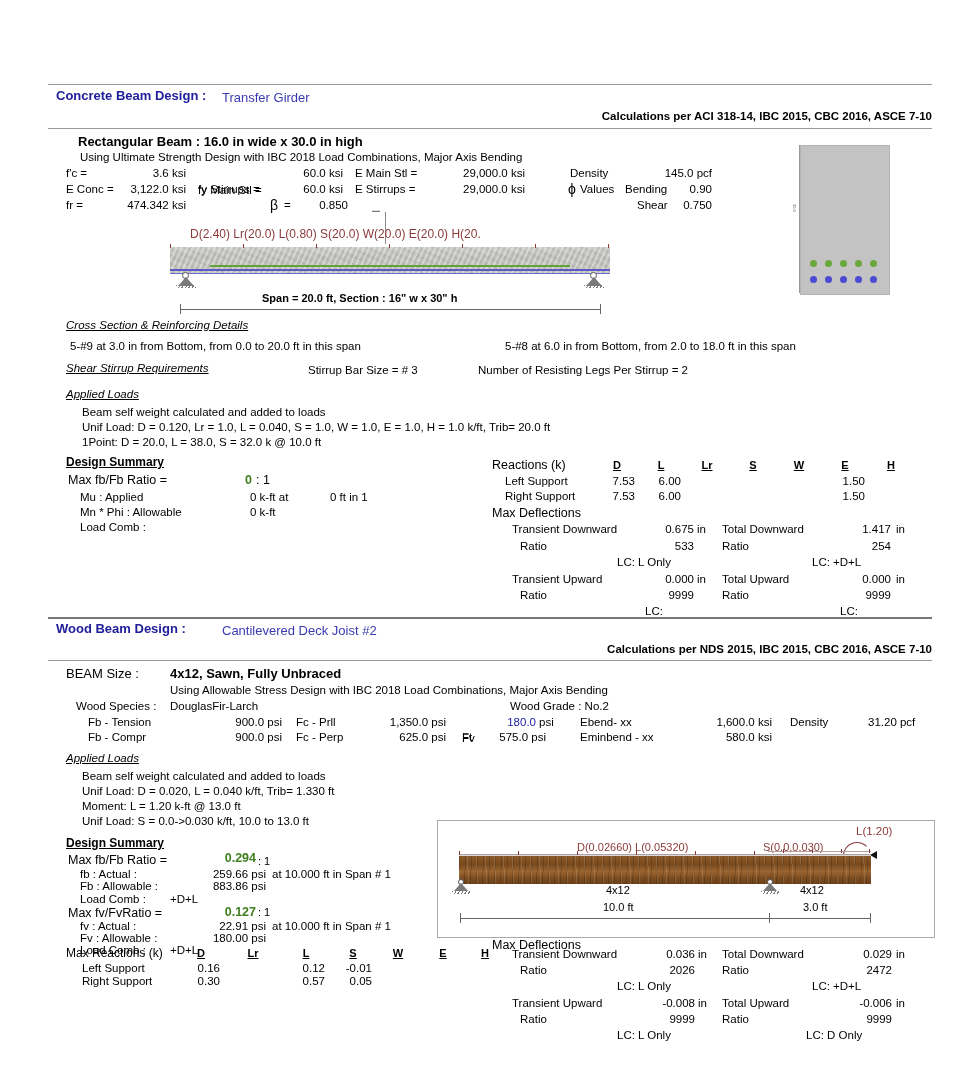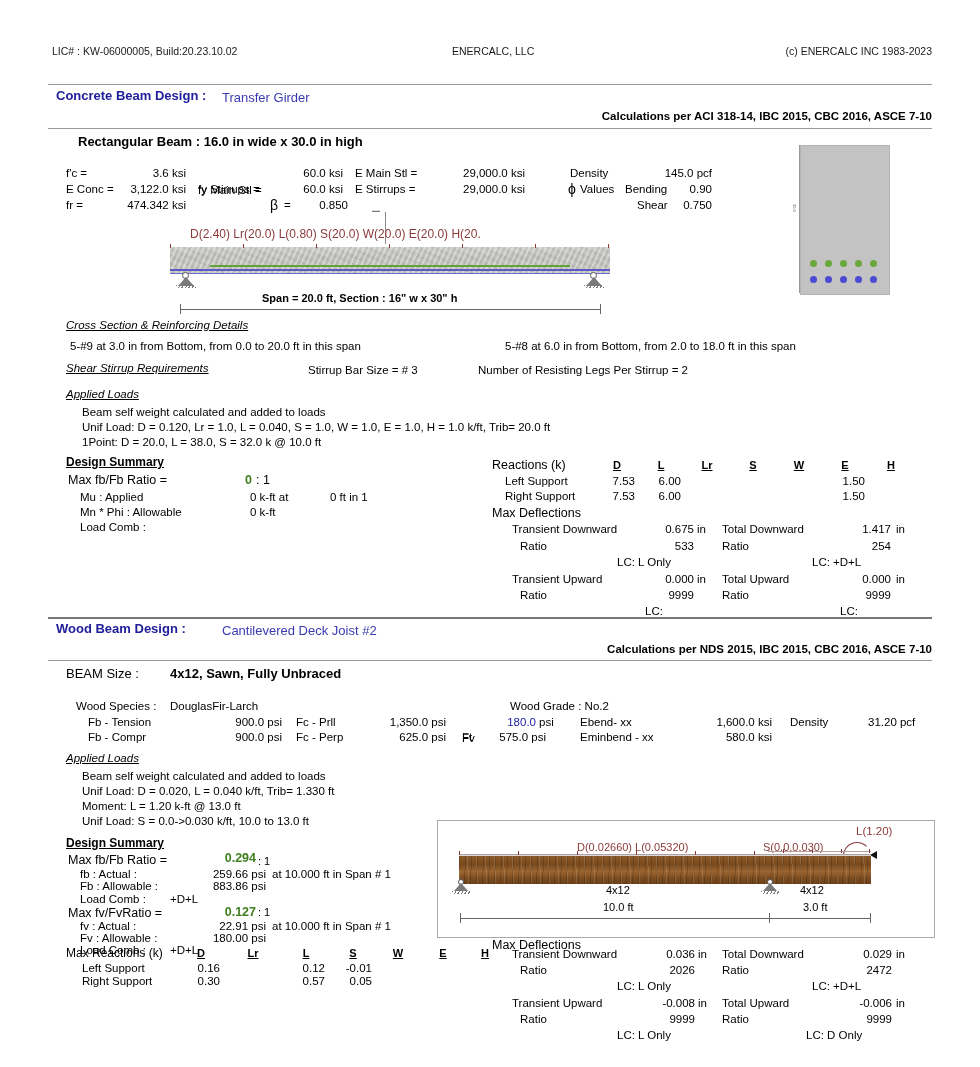--- a/index.html
+++ b/index.html
@@ -154,35 +154,31 @@
   .wsupport .hatch {
     position: absolute; left: 0; top: 12px; width: 18px; height: 3px;
     background: repeating-linear-gradient(120deg,#7a7a7a 0 1px,transparent 1px 3px);
   }
 </style>
 </head>
 <body>
 
 <div class="page">
 
-  <div class="lic-row">
-    <span class="lic">LIC# : KW-06000005, Build:20.23.10.02</span>
-    <span class="co">ENERCALC, LLC</span>
-    <span class="cr">(c) ENERCALC INC 1983-2023</span>
-  </div>
 
   <div class="rule" style="top:84px;"></div>
 
   <div class="sec-head" style="left:56px; top:88px;">Concrete Beam Design :</div>
   <div class="sec-sub" style="left:222px; top:90px;">Transfer Girder</div>
   <div class="calcs-per" style="top:110px;">Calculations per ACI 318-14, IBC 2015, CBC 2016, ASCE 7-10</div>
 
   <div class="rule" style="top:128px;"></div>
 
   <div class="t b big" style="left:78px; top:134px;">Rectangular Beam : 16.0 in wide x 30.0 in high</div>
+  <div class="t" style="left:80px; top:151px;">Using Ultimate Strength Design with IBC 2018 Load Combinations, Major Axis Bending</div>
 
   <div class="t" style="left:66px; top:167px;">f'c =</div>
   <div class="t r" style="left:96px; top:167px; width:90px;">3.6 ksi</div>
   <div class="t" style="left:198px; top:184px;">fy Main Stl =</div>
   <div class="t r" style="left:275px; top:167px; width:68px;">60.0 ksi</div>
   <div class="t" style="left:355px; top:167px;">E Main Stl =</div>
   <div class="t r" style="left:430px; top:167px; width:95px;">29,000.0 ksi</div>
   <div class="t" style="left:570px; top:167px;">Density</div>
   <div class="t r" style="left:630px; top:167px; width:82px;">145.0 pcf</div>
 
@@ -352,20 +348,21 @@
   <div class="rule thick" style="top:617px;"></div>
 
   <div class="sec-head" style="left:56px; top:621px;">Wood Beam Design :</div>
   <div class="sec-sub" style="left:222px; top:623px;">Cantilevered Deck Joist #2</div>
   <div class="calcs-per" style="top:643px;">Calculations per NDS 2015, IBC 2015, CBC 2016, ASCE 7-10</div>
 
   <div class="rule" style="top:660px;"></div>
 
   <div class="t big" style="left:66px; top:666px;">BEAM Size :</div>
   <div class="t b big" style="left:170px; top:666px;">4x12,  Sawn,  Fully  Unbraced</div>
+  <div class="t" style="left:170px; top:684px;">Using Allowable Stress Design with IBC 2018 Load Combinations, Major Axis Bending</div>
 
   <div class="t" style="left:76px; top:700px;">Wood Species :</div>
   <div class="t" style="left:170px; top:700px;">DouglasFir-Larch</div>
   <div class="t" style="left:510px; top:700px;">Wood Grade : No.2</div>
 
   <div class="t" style="left:88px; top:716px;">Fb - Tension</div>
   <div class="t r" style="left:200px; top:716px; width:82px;">900.0 psi</div>
   <div class="t" style="left:296px; top:716px;">Fc - Prll</div>
   <div class="t r" style="left:368px; top:716px; width:78px;">1,350.0 psi</div>
   <div class="t" style="left:462px; top:716px;margin-top:16px;">Fv</div>

